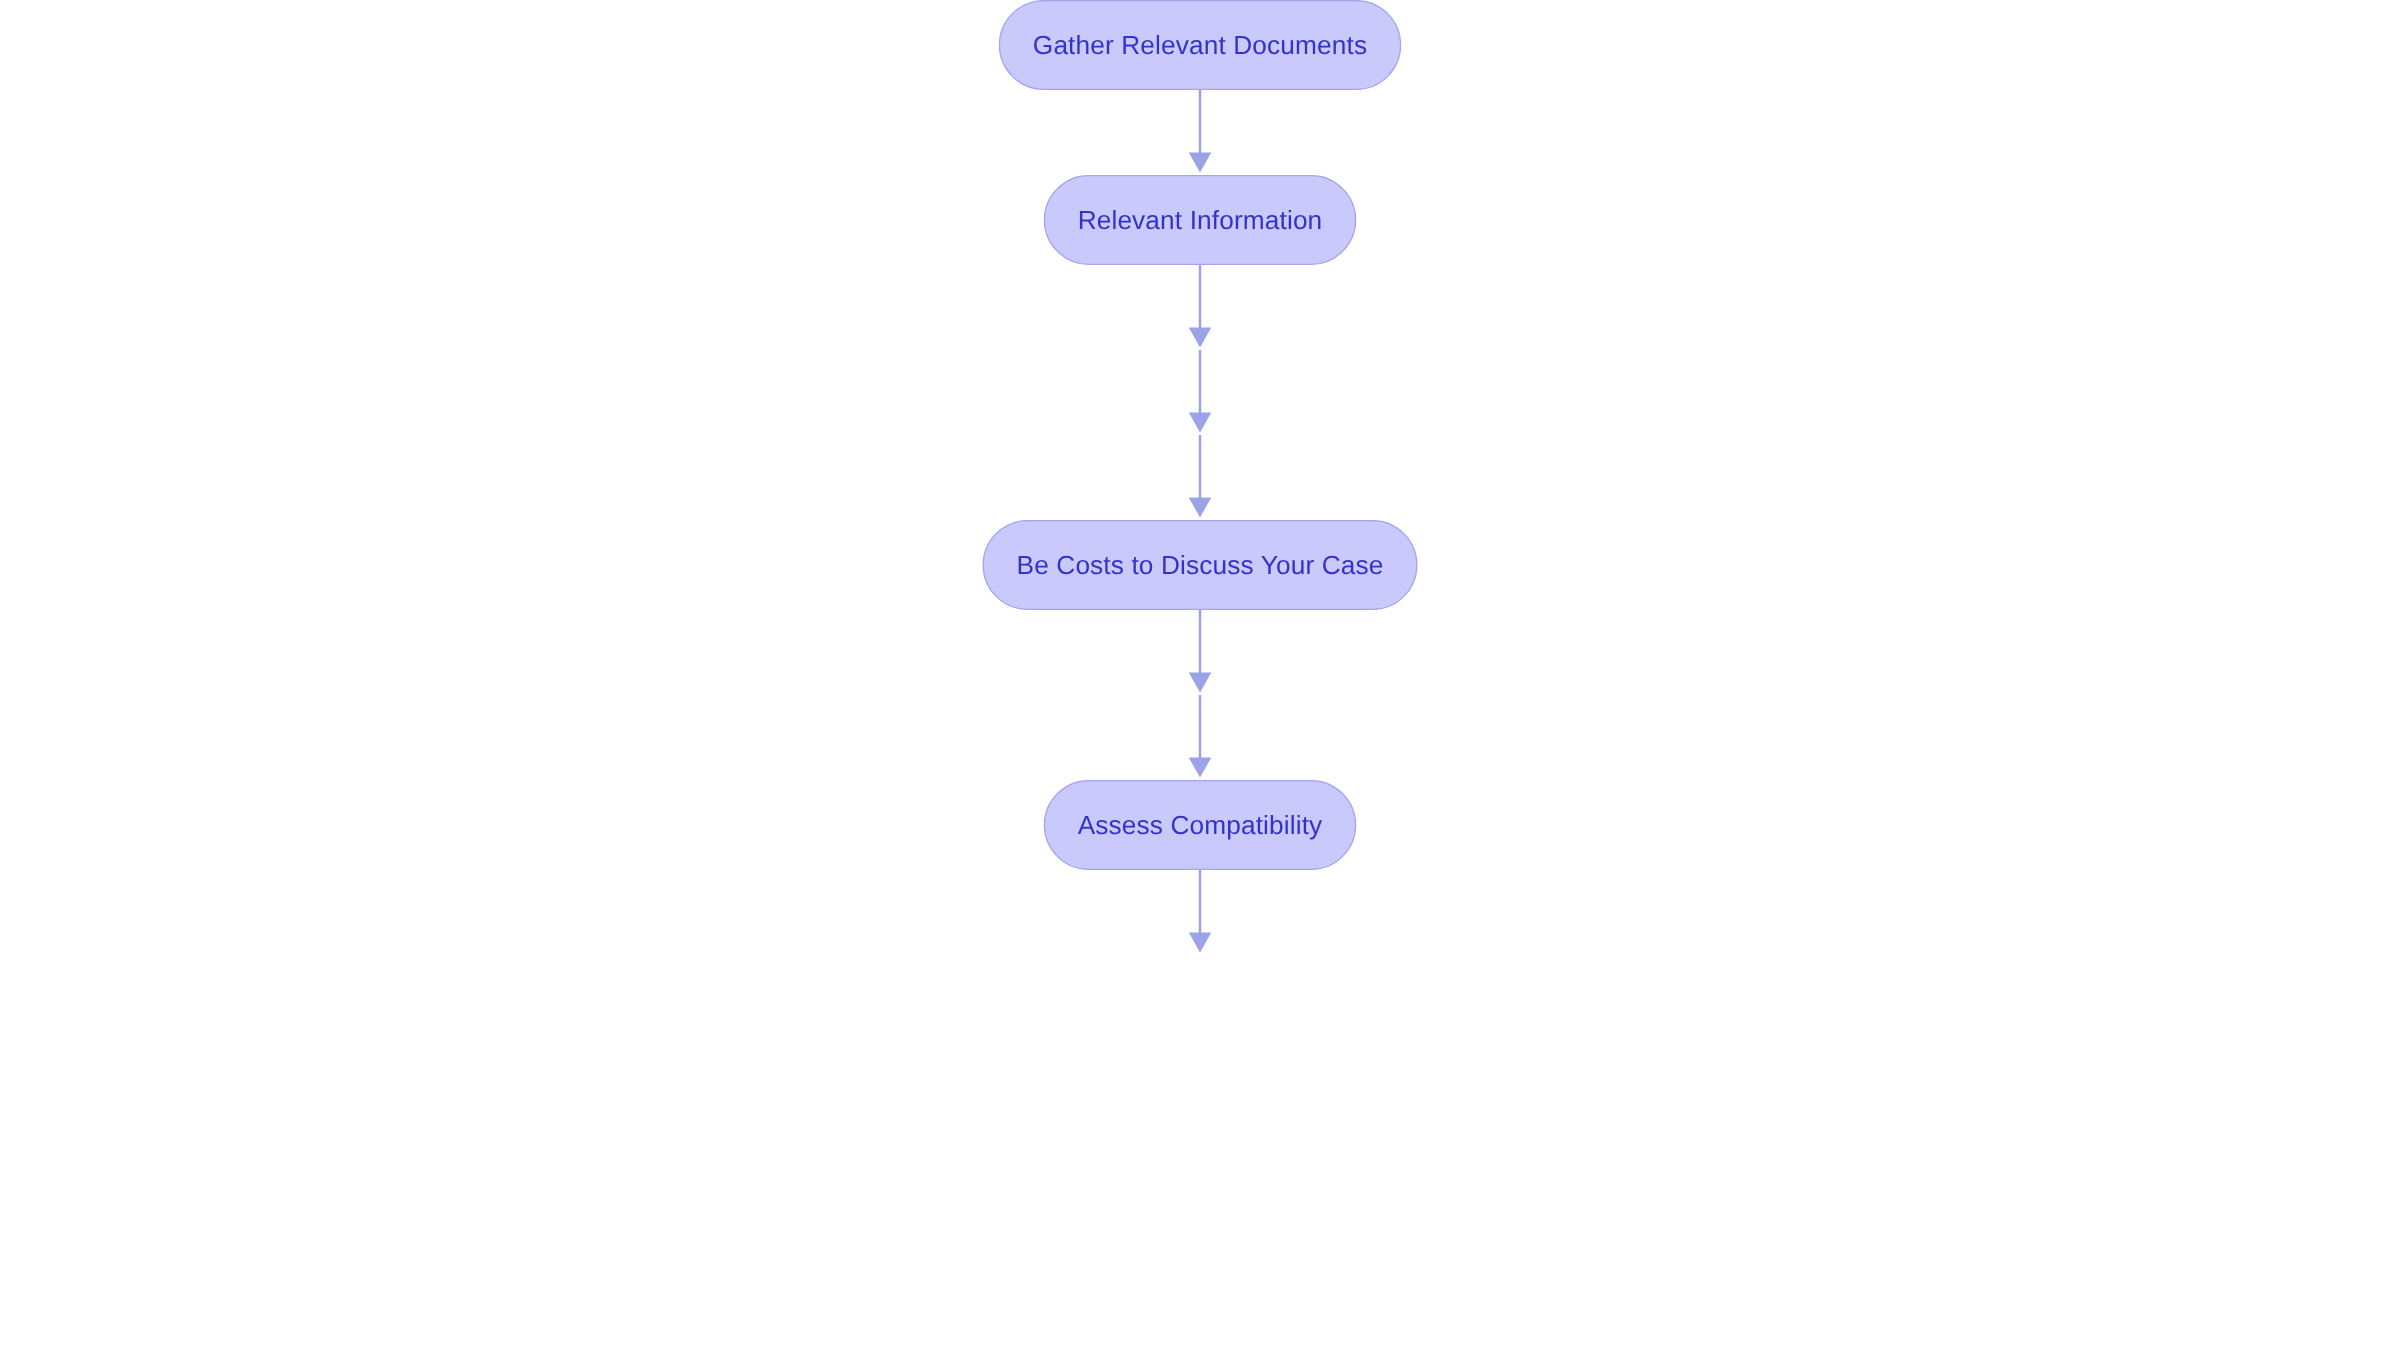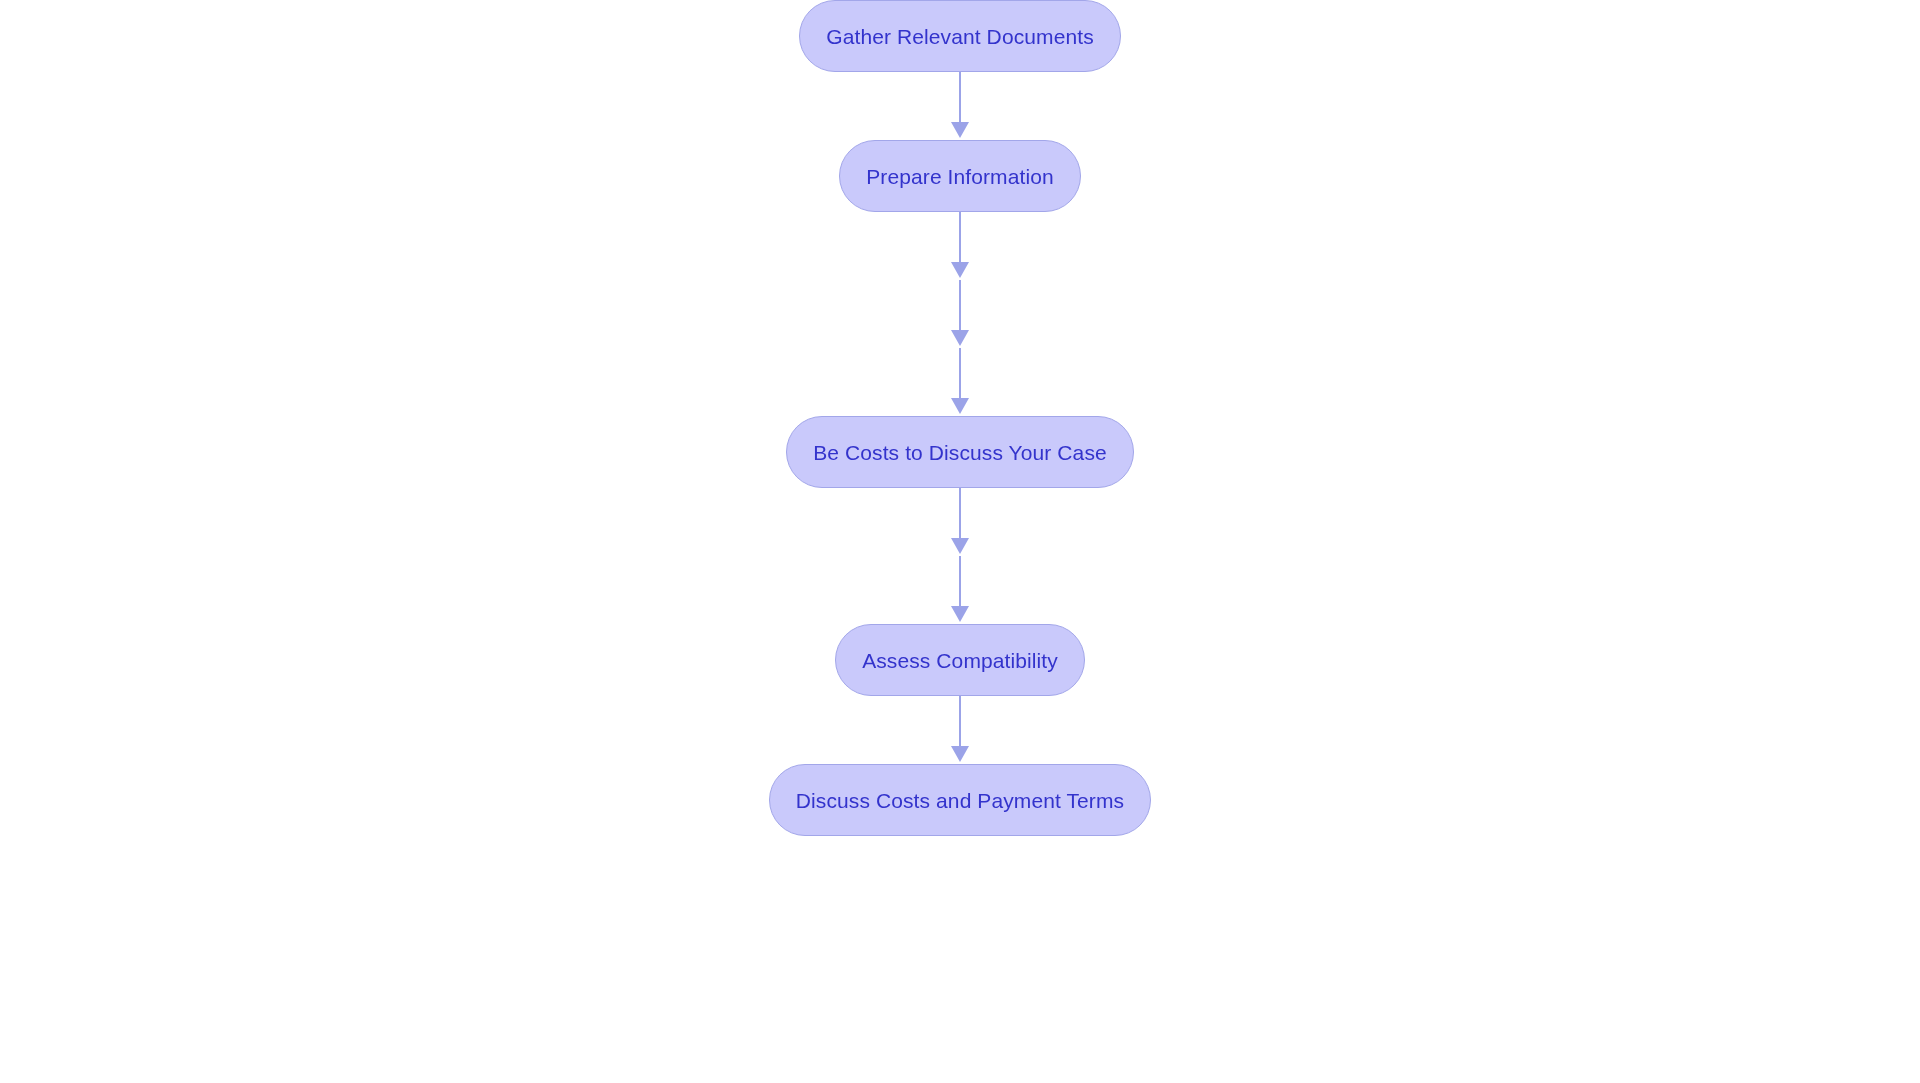--- a/index.html
+++ b/index.html
@@ -100,21 +100,21 @@
     <div class="flow-node">
       <span class="flow-node-label">Gather Relevant Documents</span>
     </div>
 
     <div class="flow-connector">
       <div class="conn-line"></div>
       <div class="conn-head"></div>
     </div>
 
     <div class="flow-node">
-      <span class="flow-node-label">Prepare Information</span>
+      <span class="flow-node-label">Relevant Information</span>
     </div>
 
     <div class="flow-connector">
       <div class="conn-line"></div>
       <div class="conn-head"></div>
     </div>
 
 
     <div class="flow-connector">
       <div class="conn-line"></div>
@@ -144,18 +144,15 @@
 
     <div class="flow-node">
       <span class="flow-node-label">Assess Compatibility</span>
     </div>
 
     <div class="flow-connector">
       <div class="conn-line"></div>
       <div class="conn-head"></div>
     </div>
 
-    <div class="flow-node">
-      <span class="flow-node-label">Discuss Costs and Payment Terms</span>
-    </div>
 
   </div>
 </div>
 
 </body></html>

